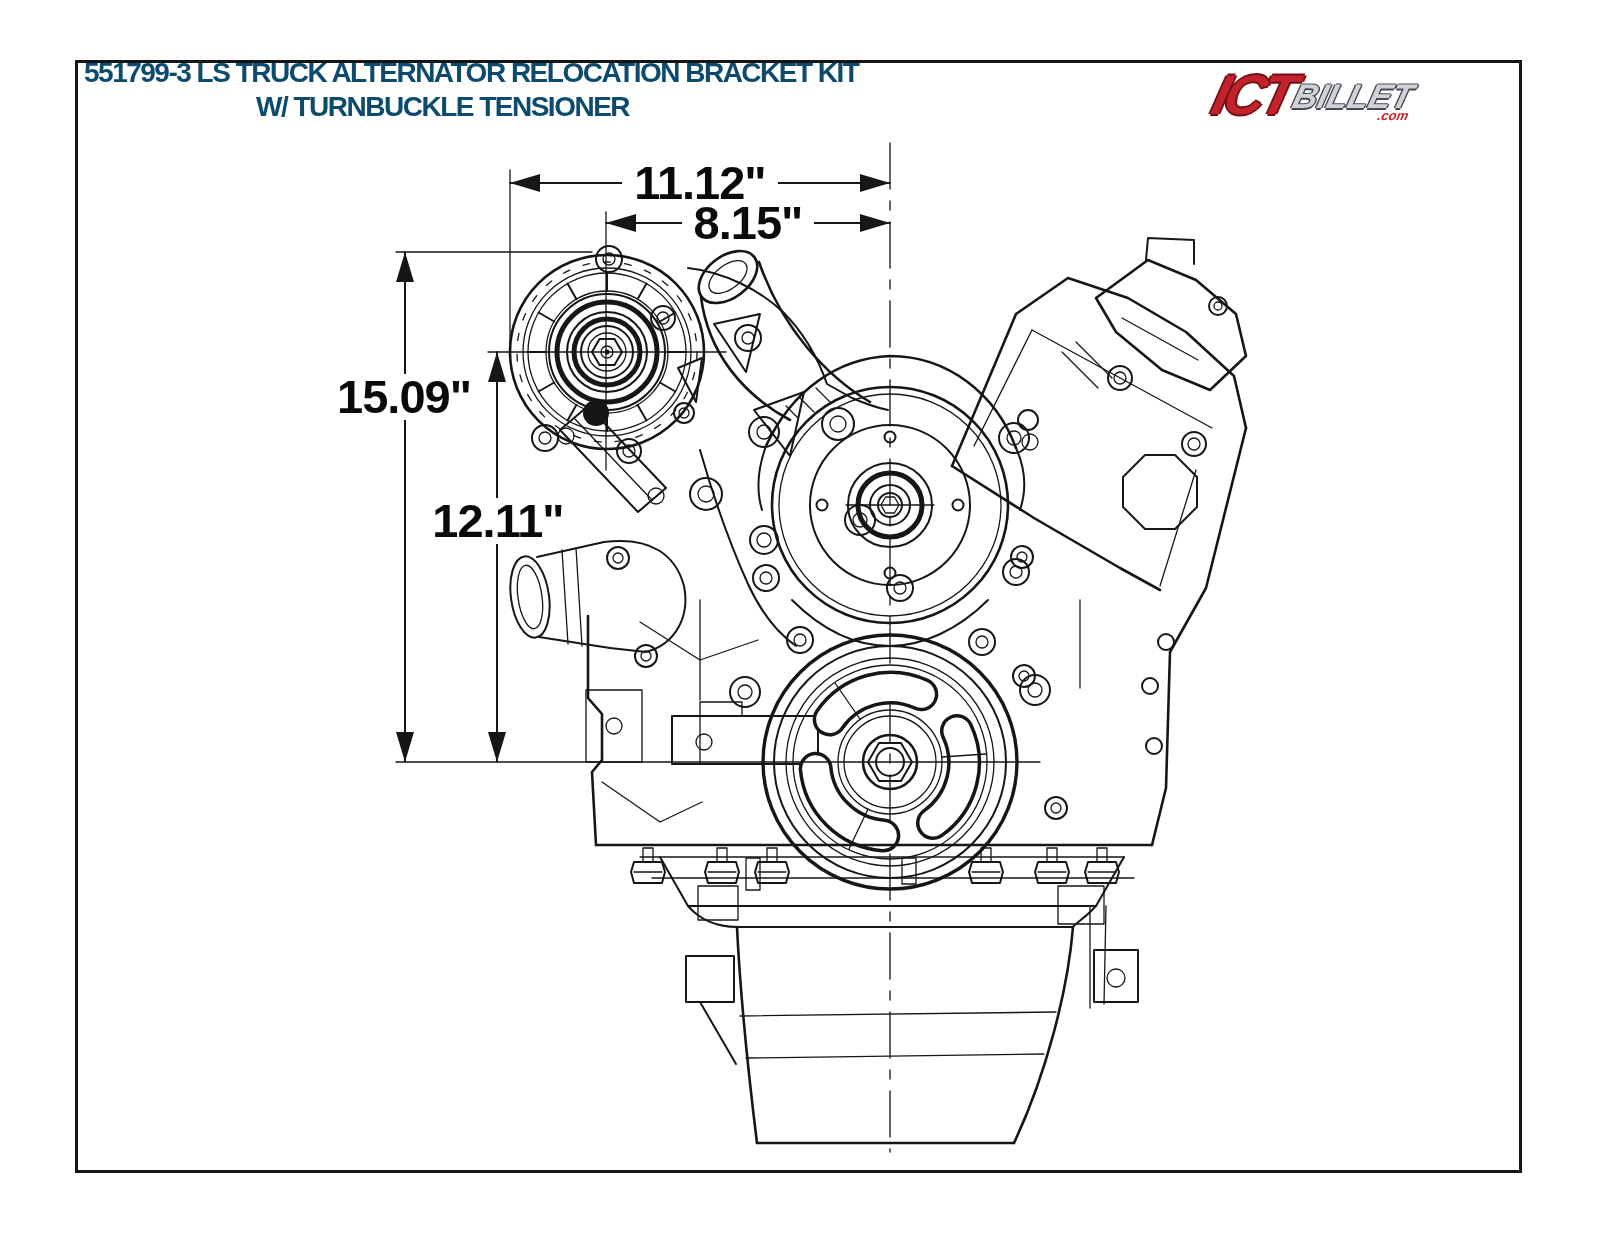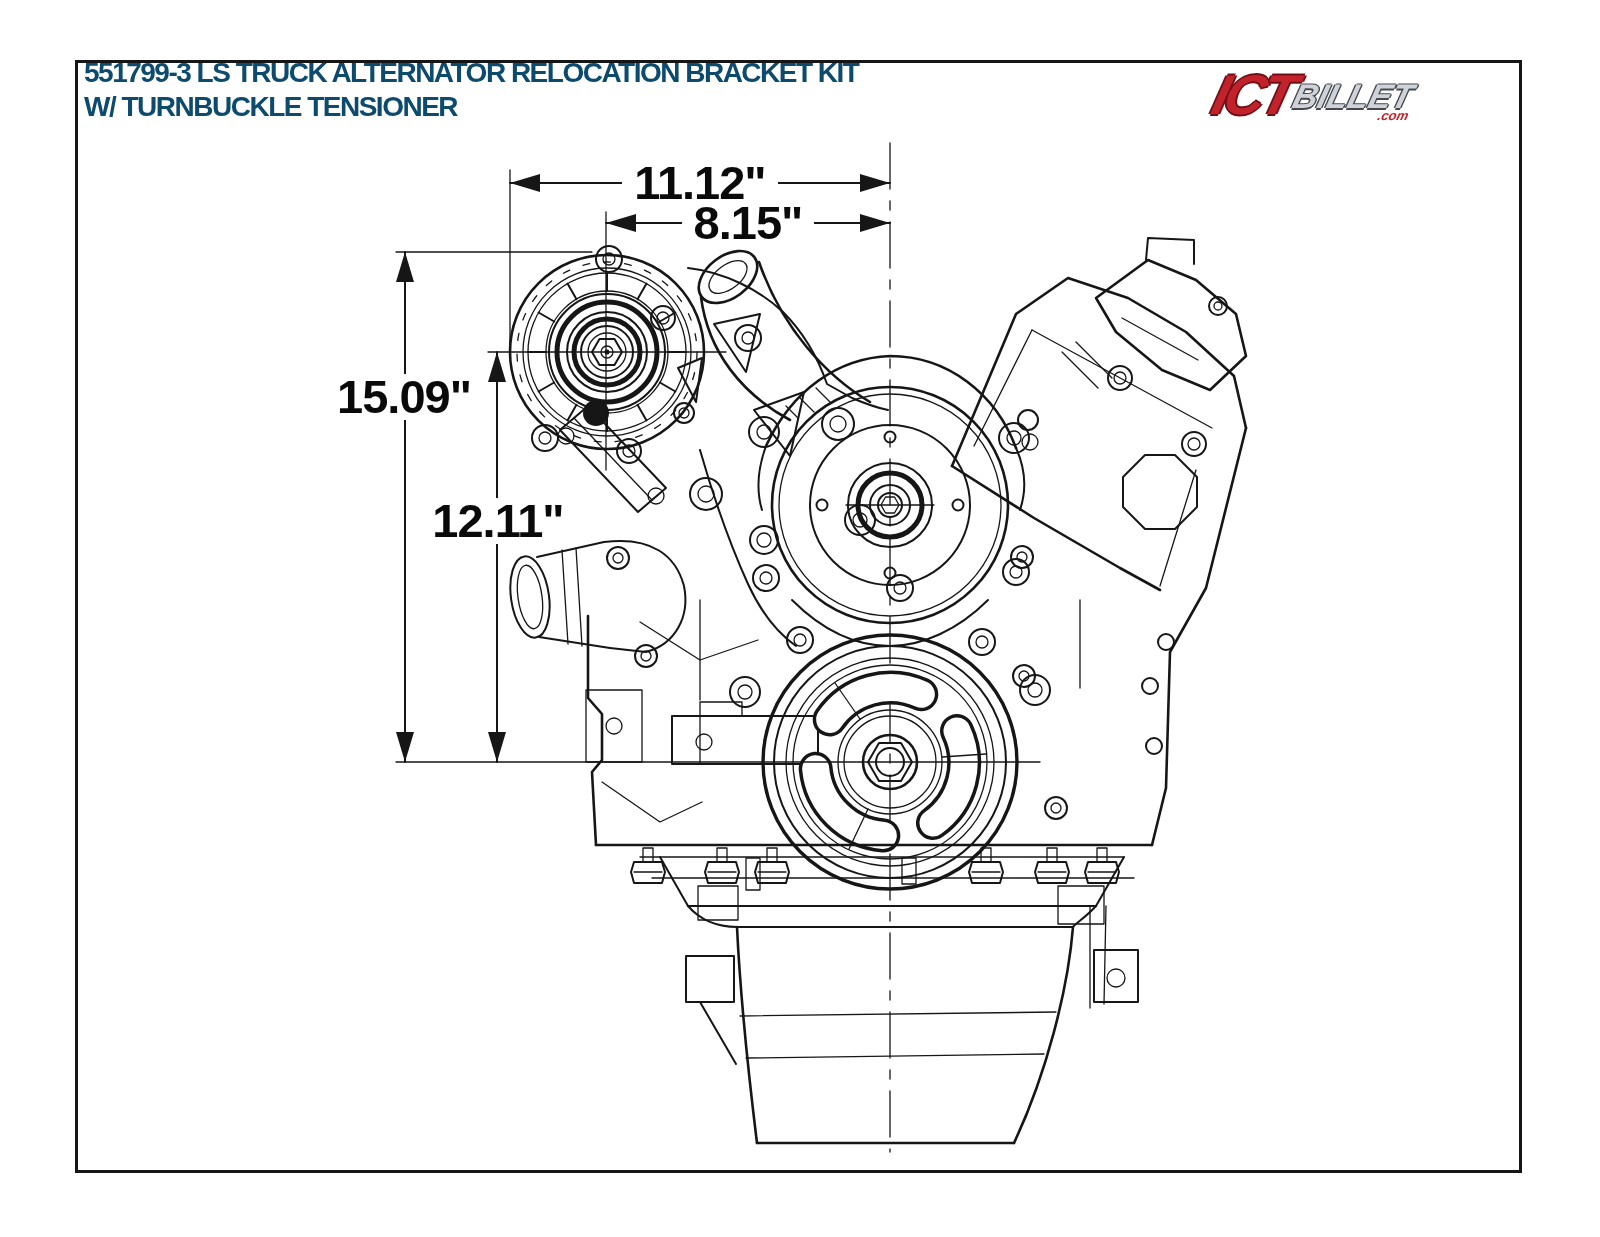--- a/index.html
+++ b/index.html
@@ -9,21 +9,21 @@
   }
   .sheet-border{
     position:absolute;left:75px;top:60px;width:1447px;height:1113px;
     border:3px solid #161616;box-sizing:border-box;background:#fff;
   }
   .title{
     position:absolute;left:84px;top:56px;z-index:3;
     font-weight:bold;font-size:28px;line-height:1.2;letter-spacing:-1.5px;color:#0c4a6e;
     white-space:nowrap;
   }
-  .title .line2{}
+  .title .line2{margin-left:172px}
   .logo{
     position:absolute;left:1214px;top:62px;z-index:3;white-space:nowrap;
     transform:skewX(-14deg);
   }
   .logo .ict{
     font-style:italic;font-weight:900;font-size:56px;letter-spacing:-4px;
     color:#c2222b;
     text-shadow:-2px 0 0 #701016, 2px 0 0 #701016, 0 -2px 0 #701016, 0 2px 0 #701016;
   }
   .logo .billet{

